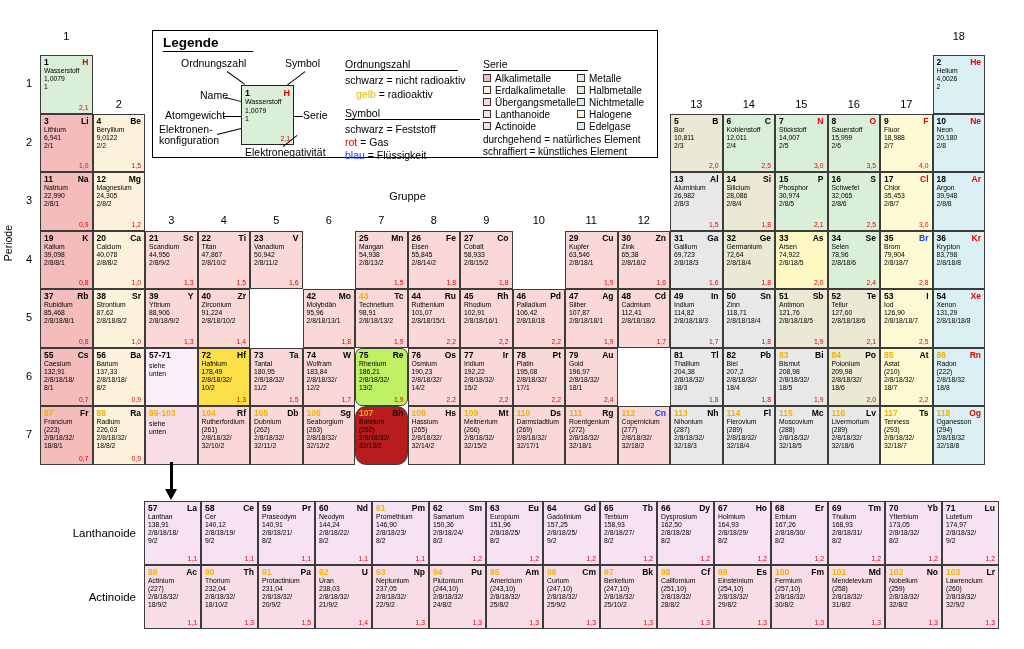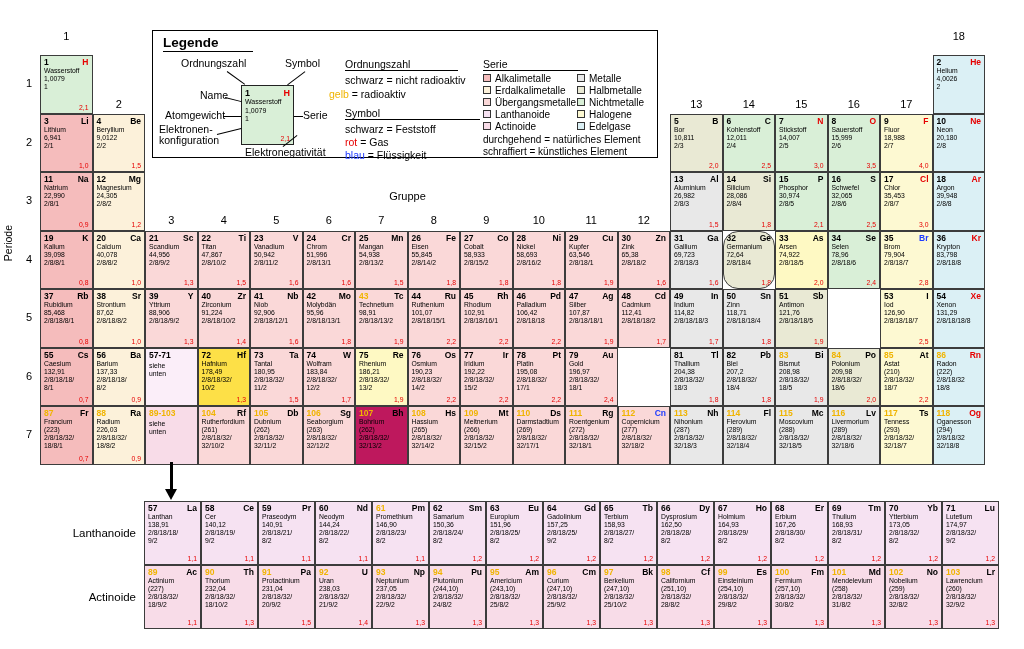--- a/index.html
+++ b/index.html
@@ -78,21 +78,21 @@
     <div class="lline" style="left:74px;top:40px;width:22px;transform:rotate(36deg);"></div>
     <div class="lline" style="left:152px;top:40px;width:22px;transform:rotate(143deg);"></div>
     <div class="lline" style="left:72px;top:66px;width:17px;transform:rotate(14deg);"></div>
     <div class="lline" style="left:70px;top:85px;width:18px;"></div>
     <div class="lline" style="left:64px;top:103px;width:25px;transform:rotate(-14deg);"></div>
     <div class="lline" style="left:141px;top:85px;width:9px;"></div>
     <div class="lline" style="left:130px;top:115px;width:18px;transform:rotate(-38deg);"></div>
 
     <div class="abs" style="left:192px;top:27px;"><span class="lhead" style="padding-right:48px;">Ordnungszahl</span></div>
     <div class="abs" style="left:192px;top:43px;">schwarz = nicht radioaktiv</div>
-    <div class="abs" style="left:176px;top:57px;">
+    <div class="abs" style="left:203px;top:57px;">
       <span style="color:#f0b400;">gelb</span><span> = radioaktiv</span>
     </div>
     <div class="abs" style="left:192px;top:76px;"><span class="lhead" style="padding-right:100px;">Symbol</span></div>
     <div class="abs" style="left:192px;top:92px;">schwarz = Feststoff</div>
     <div class="abs" style="left:192px;top:105px;">
       <span style="color:#e60000;">rot</span><span> = Gas</span>
     </div>
     <div class="abs" style="left:192px;top:118px;">
       <span style="color:#1f3bff;">blau</span><span> = Flüssigkeit</span>
     </div>
@@ -397,30 +397,20 @@
       <div class="cell" style="background: rgb(250, 216, 216); grid-area: 4 / 5;">
         <div class="ctop">
           <span>23</span>
           <span>V</span>
         </div>
         <div class="small">Vanadium</div>
         <div class="small">50,942</div>
         <div class="small ccfg">2/8/11/2</div>
         <span class="cen">1,6</span>
       </div>
-      <div class="cell" style="background: rgb(250, 216, 216); grid-area: 4 / 6;">
-        <div class="ctop">
-          <span>24</span>
-          <span>Cr</span>
-        </div>
-        <div class="small">Chrom</div>
-        <div class="small">51,996</div>
-        <div class="small ccfg">2/8/13/1</div>
-        <span class="cen">1,6</span>
-      </div>
       <div class="cell" style="background: rgb(250, 216, 216); grid-area: 4 / 7;">
         <div class="ctop">
           <span>25</span>
           <span>Mn</span>
         </div>
         <div class="small">Mangan</div>
         <div class="small">54,938</div>
         <div class="small ccfg">2/8/13/2</div>
         <span class="cen">1,5</span>
       </div>
@@ -437,30 +427,20 @@
       <div class="cell" style="background: rgb(250, 216, 216); grid-area: 4 / 9;">
         <div class="ctop">
           <span>27</span>
           <span>Co</span>
         </div>
         <div class="small">Cobalt</div>
         <div class="small">58,933</div>
         <div class="small ccfg">2/8/15/2</div>
         <span class="cen">1,8</span>
       </div>
-      <div class="cell" style="background: rgb(250, 216, 216); grid-area: 4 / 10;">
-        <div class="ctop">
-          <span>28</span>
-          <span>Ni</span>
-        </div>
-        <div class="small">Nickel</div>
-        <div class="small">58,693</div>
-        <div class="small ccfg">2/8/16/2</div>
-        <span class="cen">1,8</span>
-      </div>
       <div class="cell" style="background: rgb(250, 216, 216); grid-area: 4 / 11;">
         <div class="ctop">
           <span>29</span>
           <span>Cu</span>
         </div>
         <div class="small">Kupfer</div>
         <div class="small">63,546</div>
         <div class="small ccfg">2/8/18/1</div>
         <span class="cen">1,9</span>
       </div>
@@ -477,21 +457,21 @@
       <div class="cell" style="background: rgb(232, 232, 232); grid-area: 4 / 13;">
         <div class="ctop">
           <span>31</span>
           <span>Ga</span>
         </div>
         <div class="small">Gallium</div>
         <div class="small">69,723</div>
         <div class="small ccfg">2/8/18/3</div>
         <span class="cen">1,6</span>
       </div>
-      <div class="cell" style="background: rgb(233, 233, 212); grid-area: 4 / 14; border-radius: 15px;">
+      <div class="cell" style="background: rgb(233, 233, 212); grid-area: 4 / 14;">
         <div class="ctop">
           <span>32</span>
           <span>Ge</span>
         </div>
         <div class="small">Germanium</div>
         <div class="small">72,64</div>
         <div class="small ccfg">2/8/18/4</div>
         <span class="cen">1,8</span>
       </div>
       <div class="cell" style="background: #fef9c3; grid-area: 4 / 15;">
@@ -566,30 +546,20 @@
       <div class="cell" style="background: rgb(250, 216, 216); grid-area: 5 / 4;">
         <div class="ctop">
           <span>40</span>
           <span>Zr</span>
         </div>
         <div class="small">Zirconium</div>
         <div class="small">91,224</div>
         <div class="small ccfg">2/8/18/10/2</div>
         <span class="cen">1,4</span>
       </div>
-      <div class="cell" style="background: rgb(250, 216, 216); grid-area: 5 / 5;">
-        <div class="ctop">
-          <span>41</span>
-          <span>Nb</span>
-        </div>
-        <div class="small">Niob</div>
-        <div class="small">92,906</div>
-        <div class="small ccfg">2/8/18/12/1</div>
-        <span class="cen">1,6</span>
-      </div>
       <div class="cell" style="background: rgb(250, 216, 216); grid-area: 5 / 6;">
         <div class="ctop">
           <span>42</span>
           <span>Mo</span>
         </div>
         <div class="small">Molybdän</div>
         <div class="small">95,96</div>
         <div class="small ccfg">2/8/18/13/1</div>
         <span class="cen">1,8</span>
       </div>
@@ -675,20 +645,30 @@
       </div>
       <div class="cell" style="background: rgb(233, 233, 212); grid-area: 5 / 15;">
         <div class="ctop">
           <span>51</span>
           <span>Sb</span>
         </div>
         <div class="small">Antimon</div>
         <div class="small">121,76</div>
         <div class="small ccfg">2/8/18/18/5</div>
         <span class="cen">1,9</span>
+      </div>
+      <div class="cell" style="background: rgb(233, 233, 212); grid-area: 5 / 16;">
+        <div class="ctop">
+          <span>52</span>
+          <span>Te</span>
+        </div>
+        <div class="small">Tellur</div>
+        <div class="small">127,60</div>
+        <div class="small ccfg">2/8/18/18/6</div>
+        <span class="cen">2,1</span>
       </div>
       <div class="cell" style="background: rgb(253, 249, 210); grid-area: 5 / 17;">
         <div class="ctop">
           <span>53</span>
           <span>I</span>
         </div>
         <div class="small">Iod</div>
         <div class="small">126,90</div>
         <div class="small ccfg">2/8/18/18/7</div>
         <span class="cen">2,5</span>
@@ -750,21 +730,21 @@
         <div class="ctop">
           <span>74</span>
           <span>W</span>
         </div>
         <div class="small">Wolfram</div>
         <div class="small">183,84</div>
         <div class="small ccfg">2/8/18/32/
 12/2</div>
         <span class="cen">1,7</span>
       </div>
-      <div class="cell" style="background: #fef9c3; grid-area: 6 / 7;">
+      <div class="cell" style="background: #bef264; grid-area: 6 / 7; border-radius: 7px;">
         <div class="ctop">
           <span>75</span>
           <span>Re</span>
         </div>
         <div class="small">Rhenium</div>
         <div class="small">186,21</div>
         <div class="small ccfg">2/8/18/32/
 13/2</div>
         <span class="cen">1,9</span>
       </div>
@@ -922,21 +902,21 @@
       <div class="cell hatch" style="background: rgb(250, 216, 216); grid-area: 7 / 6;">
         <div class="ctop">
           <span class="ynum">106</span>
           <span>Sg</span>
         </div>
         <div class="small">Seaborgium</div>
         <div class="small">(263)</div>
         <div class="small ccfg">2/8/18/32/
 32/12/2</div>
       </div>
-      <div class="cell hatch" style="background: #be185d; grid-area: 7 / 7;">
+      <div class="cell hatch" style="background: #b91c1c; grid-area: 7 / 7; border-radius: 11px;">
         <div class="ctop">
           <span class="ynum">107</span>
           <span>Bh</span>
         </div>
         <div class="small">Bohrium</div>
         <div class="small">(262)</div>
         <div class="small ccfg">2/8/18/32/
 32/13/2</div>
       </div>
       <div class="cell hatch" style="background: rgb(250, 216, 216); grid-area: 7 / 8;">

